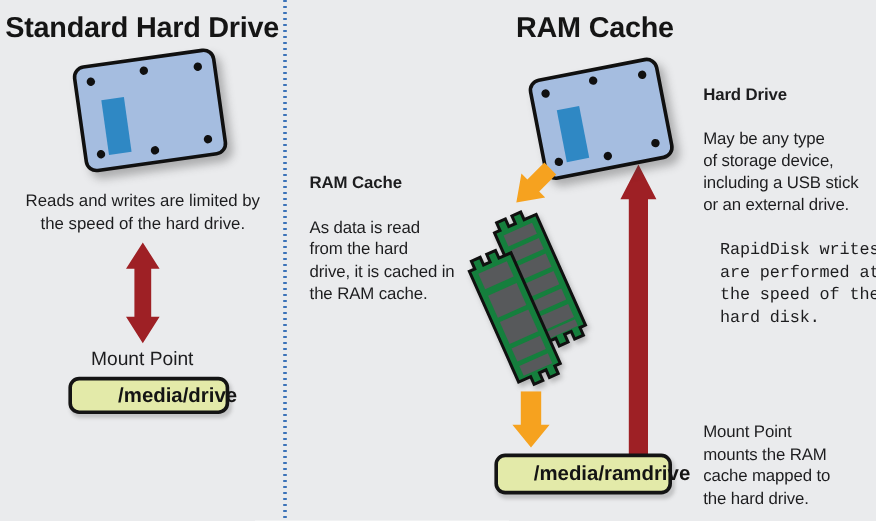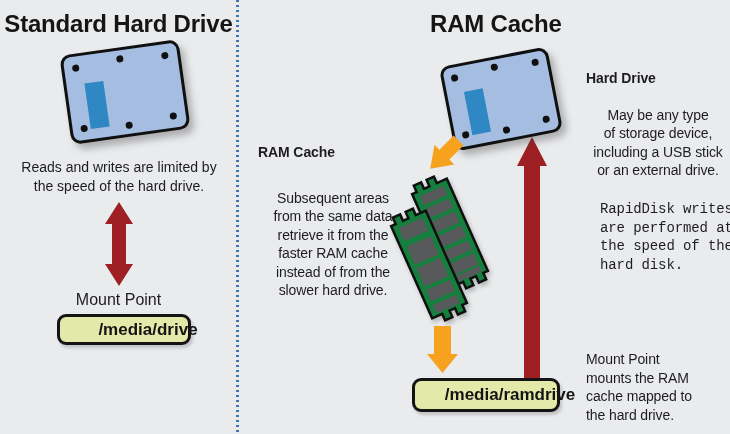--- a/index.html
+++ b/index.html
@@ -33,21 +33,21 @@
   .drive-right .s4{left:7px;top:65px} .drive-right .s5{left:48px;top:68px}.drive-right .s6{left:89px;top:65px}
   .connector { position:absolute; background:var(--drive-connector,#2f88c4); }
   .drive-left  .connector { left:18px; top:28px; width:19px; height:46px; }
   .drive-right .connector { left:17px; top:26px; width:19px; height:44px; }
 
   .caption {
     position:absolute; left:8px; top:158px; width:222px; margin:0;
     text-align:center; font-size:14px; line-height:18.5px; white-space:pre-line;
   }
   .note { position:absolute; font-size:14px; line-height:18.5px; white-space:pre-line; letter-spacing:-0.1px; }
-  .note p { margin:0; white-space:pre-line;text-align:center; }
+  .note p { margin:0; white-space:pre-line; }
   .note-heading { font-weight:700; }
   .gap { margin-top:9px !important; }
   .note-ram   { left:258px; top:124px; width:150px; }
   .note-hd    { left:586px; top:50px;  width:144px; }
   .note-rapid { left:600px; top:200px; width:144px;font-family:Liberation Mono, monospace; }
   .note-mount { left:586px; top:350px; width:144px; }
 
   .mount-label { position:absolute; left:0; top:291px; width:237px; text-align:center; font-size:16px; }
   .mount-box {
     position:absolute; box-sizing:border-box;
@@ -144,26 +144,24 @@
   <svg class="svg-abs" style="left:426px; top:326px;" width="33" height="48" viewBox="0 0 33 48">
     <polygon points="8,0 25,0 25,28 32,28 16.5,47 1,28 8,28" style="fill:var(--arrow-orange,#f6a21f)"></polygon>
   </svg>
 
   <div class="mount-box mount-box-right">
     <span>/media/ramdrive</span>
   </div>
 
   <div class="note note-ram">
     <div class="note-heading">RAM Cache</div>
-    <p class="gap">Subsequent areas
-from the same data
-retrieve it from the
-faster RAM cache
-instead of from the
-slower hard drive.</p>
+    <p>As data is read
+from the hard
+drive, it is cached in
+the RAM cache.</p>
   </div>
 
   <div class="note note-hd">
     <div class="note-heading">Hard Drive</div>
     <p>May be any type
 of storage device,
 including a USB stick
 or an external drive.</p>
   </div>
 

